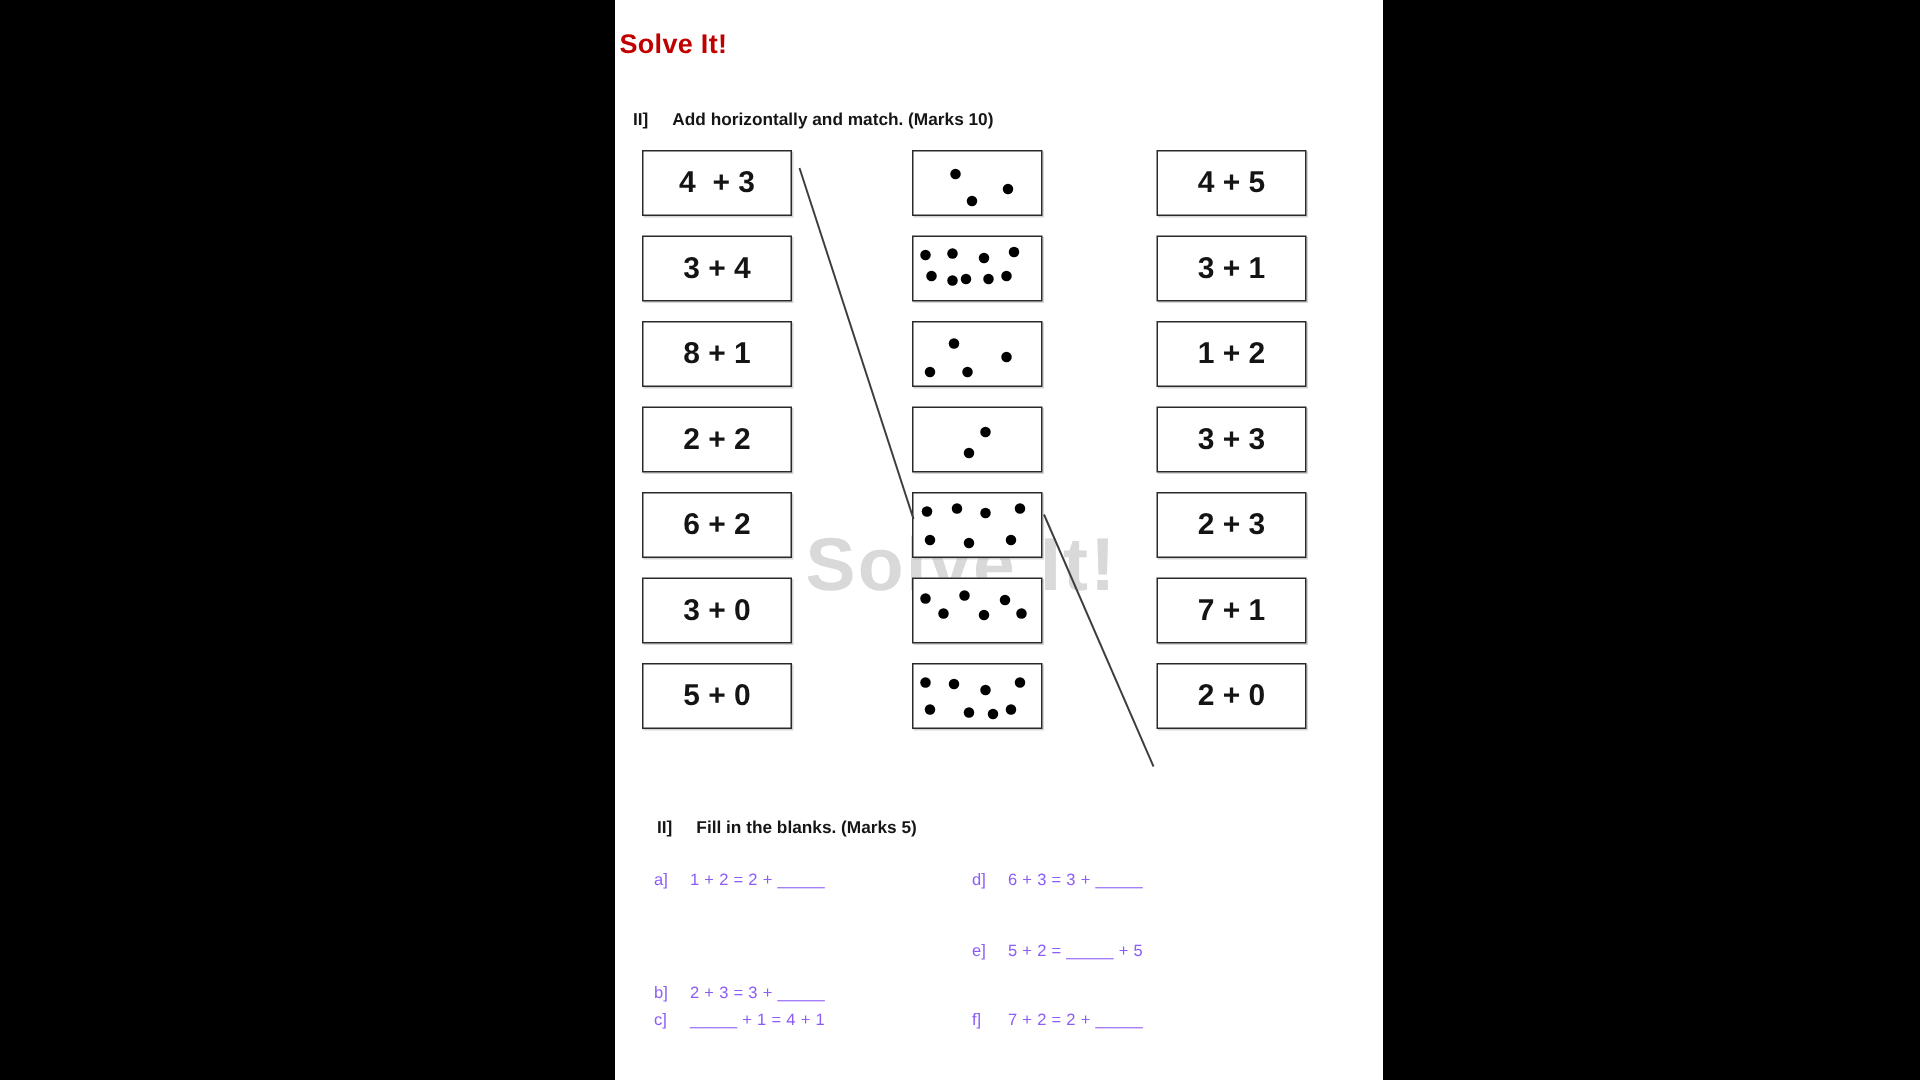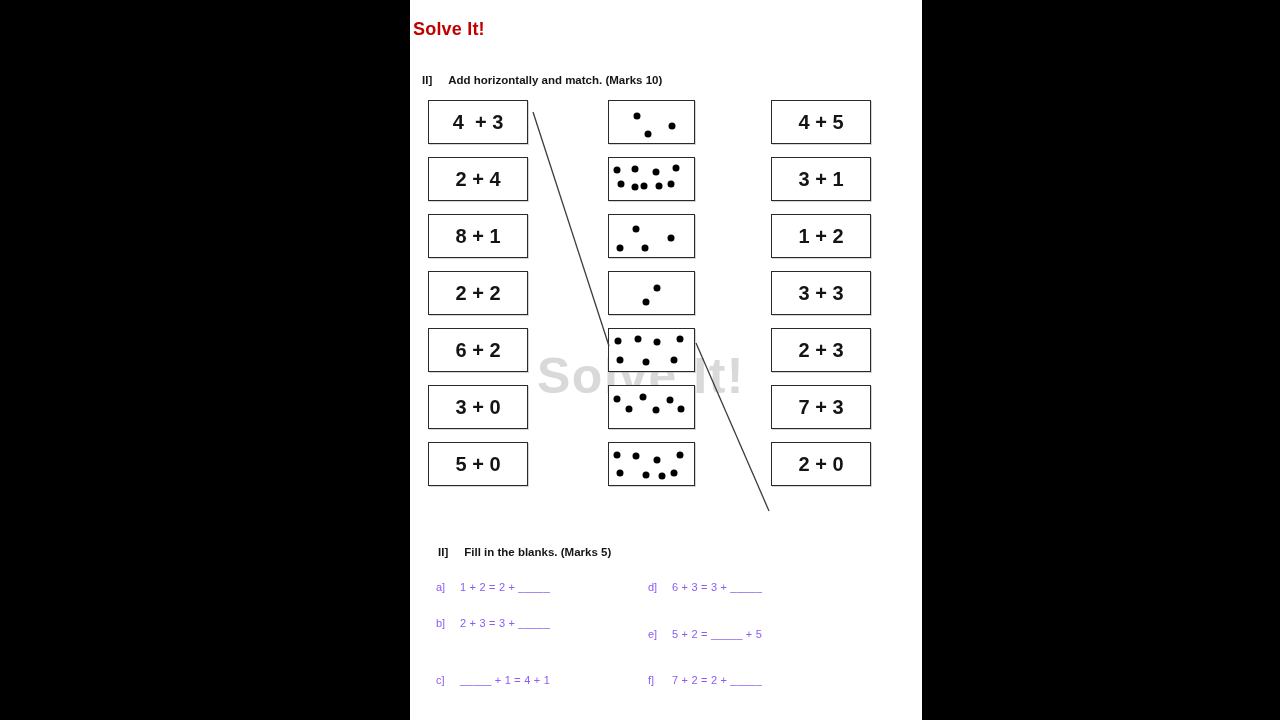--- a/index.html
+++ b/index.html
@@ -62,21 +62,21 @@
   <div class="wm">Solve It!</div>
 
   <div class="sec-head" id="sec1"><span class="pfx">II]</span><span>Add horizontally and match. (Marks 10)</span></div>
 
   <div class="mrow" style="top:100px">
     <div class="bx bx-left">4  + 3</div>
     <div class="bx bx-dots"><span class="dot" style="left: 33%; top: 36%;"></span><span class="dot" style="left: 46%; top: 78%;"></span><span class="dot" style="left: 74%; top: 60%;"></span></div>
     <div class="bx bx-right">4 + 5</div>
   </div>
   <div class="mrow" style="top:157px">
-    <div class="bx bx-left">2 + 4</div>
+    <div class="bx bx-left">3 + 4</div>
     <div class="bx bx-dots"><span class="dot" style="left: 9%; top: 29%;"></span><span class="dot" style="left: 30%; top: 27%;"></span><span class="dot" style="left: 55%; top: 33%;"></span><span class="dot" style="left: 79%; top: 24%;"></span><span class="dot" style="left: 14%; top: 62%;"></span><span class="dot" style="left: 30%; top: 68%;"></span><span class="dot" style="left: 41%; top: 66%;"></span><span class="dot" style="left: 59%; top: 66%;"></span><span class="dot" style="left: 73%; top: 62%;"></span></div>
     <div class="bx bx-right">3 + 1</div>
   </div>
   <div class="mrow" style="top:214px">
     <div class="bx bx-left">8 + 1</div>
     <div class="bx bx-dots"><span class="dot" style="left: 32%; top: 33%;"></span><span class="dot" style="left: 73%; top: 54%;"></span><span class="dot" style="left: 13%; top: 78%;"></span><span class="dot" style="left: 42%; top: 78%;"></span></div>
     <div class="bx bx-right">1 + 2</div>
   </div>
   <div class="mrow" style="top:271px">
     <div class="bx bx-left">2 + 2</div>
@@ -84,35 +84,35 @@
     <div class="bx bx-right">3 + 3</div>
   </div>
   <div class="mrow" style="top:328px">
     <div class="bx bx-left">6 + 2</div>
     <div class="bx bx-dots"><span class="dot" style="left: 11%; top: 28%;"></span><span class="dot" style="left: 34%; top: 24%;"></span><span class="dot" style="left: 57%; top: 32%;"></span><span class="dot" style="left: 83%; top: 23%;"></span><span class="dot" style="left: 13%; top: 74%;"></span><span class="dot" style="left: 43%; top: 78%;"></span><span class="dot" style="left: 77%; top: 74%;"></span></div>
     <div class="bx bx-right">2 + 3</div>
   </div>
   <div class="mrow" style="top:385px">
     <div class="bx bx-left">3 + 0</div>
     <div class="bx bx-dots"><span class="dot" style="left: 9%; top: 30%;"></span><span class="dot" style="left: 23%; top: 55%;"></span><span class="dot" style="left: 40%; top: 25%;"></span><span class="dot" style="left: 55%; top: 58%;"></span><span class="dot" style="left: 72%; top: 33%;"></span><span class="dot" style="left: 85%; top: 55%;"></span></div>
-    <div class="bx bx-right">7 + 3</div>
+    <div class="bx bx-right">7 + 1</div>
   </div>
   <div class="mrow" style="top:442px">
     <div class="bx bx-left">5 + 0</div>
     <div class="bx bx-dots"><span class="dot" style="left: 9%; top: 28%;"></span><span class="dot" style="left: 32%; top: 31%;"></span><span class="dot" style="left: 57%; top: 40%;"></span><span class="dot" style="left: 83%; top: 28%;"></span><span class="dot" style="left: 13%; top: 72%;"></span><span class="dot" style="left: 43%; top: 76%;"></span><span class="dot" style="left: 62%; top: 78%;"></span><span class="dot" style="left: 77%; top: 72%;"></span></div>
     <div class="bx bx-right">2 + 0</div>
   </div>
 
   <svg id="match-lines" width="512" height="720">
       <line x1="123" y1="112" x2="199" y2="346" stroke="#3c3c3c" stroke-width="1.3"></line>
       <line x1="286" y1="343" x2="359" y2="511" stroke="#3c3c3c" stroke-width="1.3"></line>
     </svg>
 
   <div class="sec-head" id="sec2"><span class="pfx">II]</span><span>Fill in the blanks. (Marks 5)</span></div>
 
   <div class="fitem" style="left:26px;top:581px"><span class="lbl">a]</span><span class="eq">1 + 2 = 2 + _____</span></div>
-  <div class="fitem" style="left:26px;top:617px"><span class="lbl">b]</span><span class="eq">2 + 3 = 3 + _____</span></div>
+  <div class="fitem" style="left:26px;top:656px"><span class="lbl">b]</span><span class="eq">2 + 3 = 3 + _____</span></div>
   <div class="fitem" style="left:26px;top:674px"><span class="lbl">c]</span><span class="eq">_____ + 1 = 4 + 1</span></div>
   <div class="fitem" style="left:238px;top:581px"><span class="lbl">d]</span><span class="eq">6 + 3 = 3 + _____</span></div>
   <div class="fitem" style="left:238px;top:628px"><span class="lbl">e]</span><span class="eq">5 + 2 = _____ + 5</span></div>
   <div class="fitem" style="left:238px;top:674px"><span class="lbl">f]</span><span class="eq">7 + 2 = 2 + _____</span></div>
 
 </div>
 
 </body></html>

